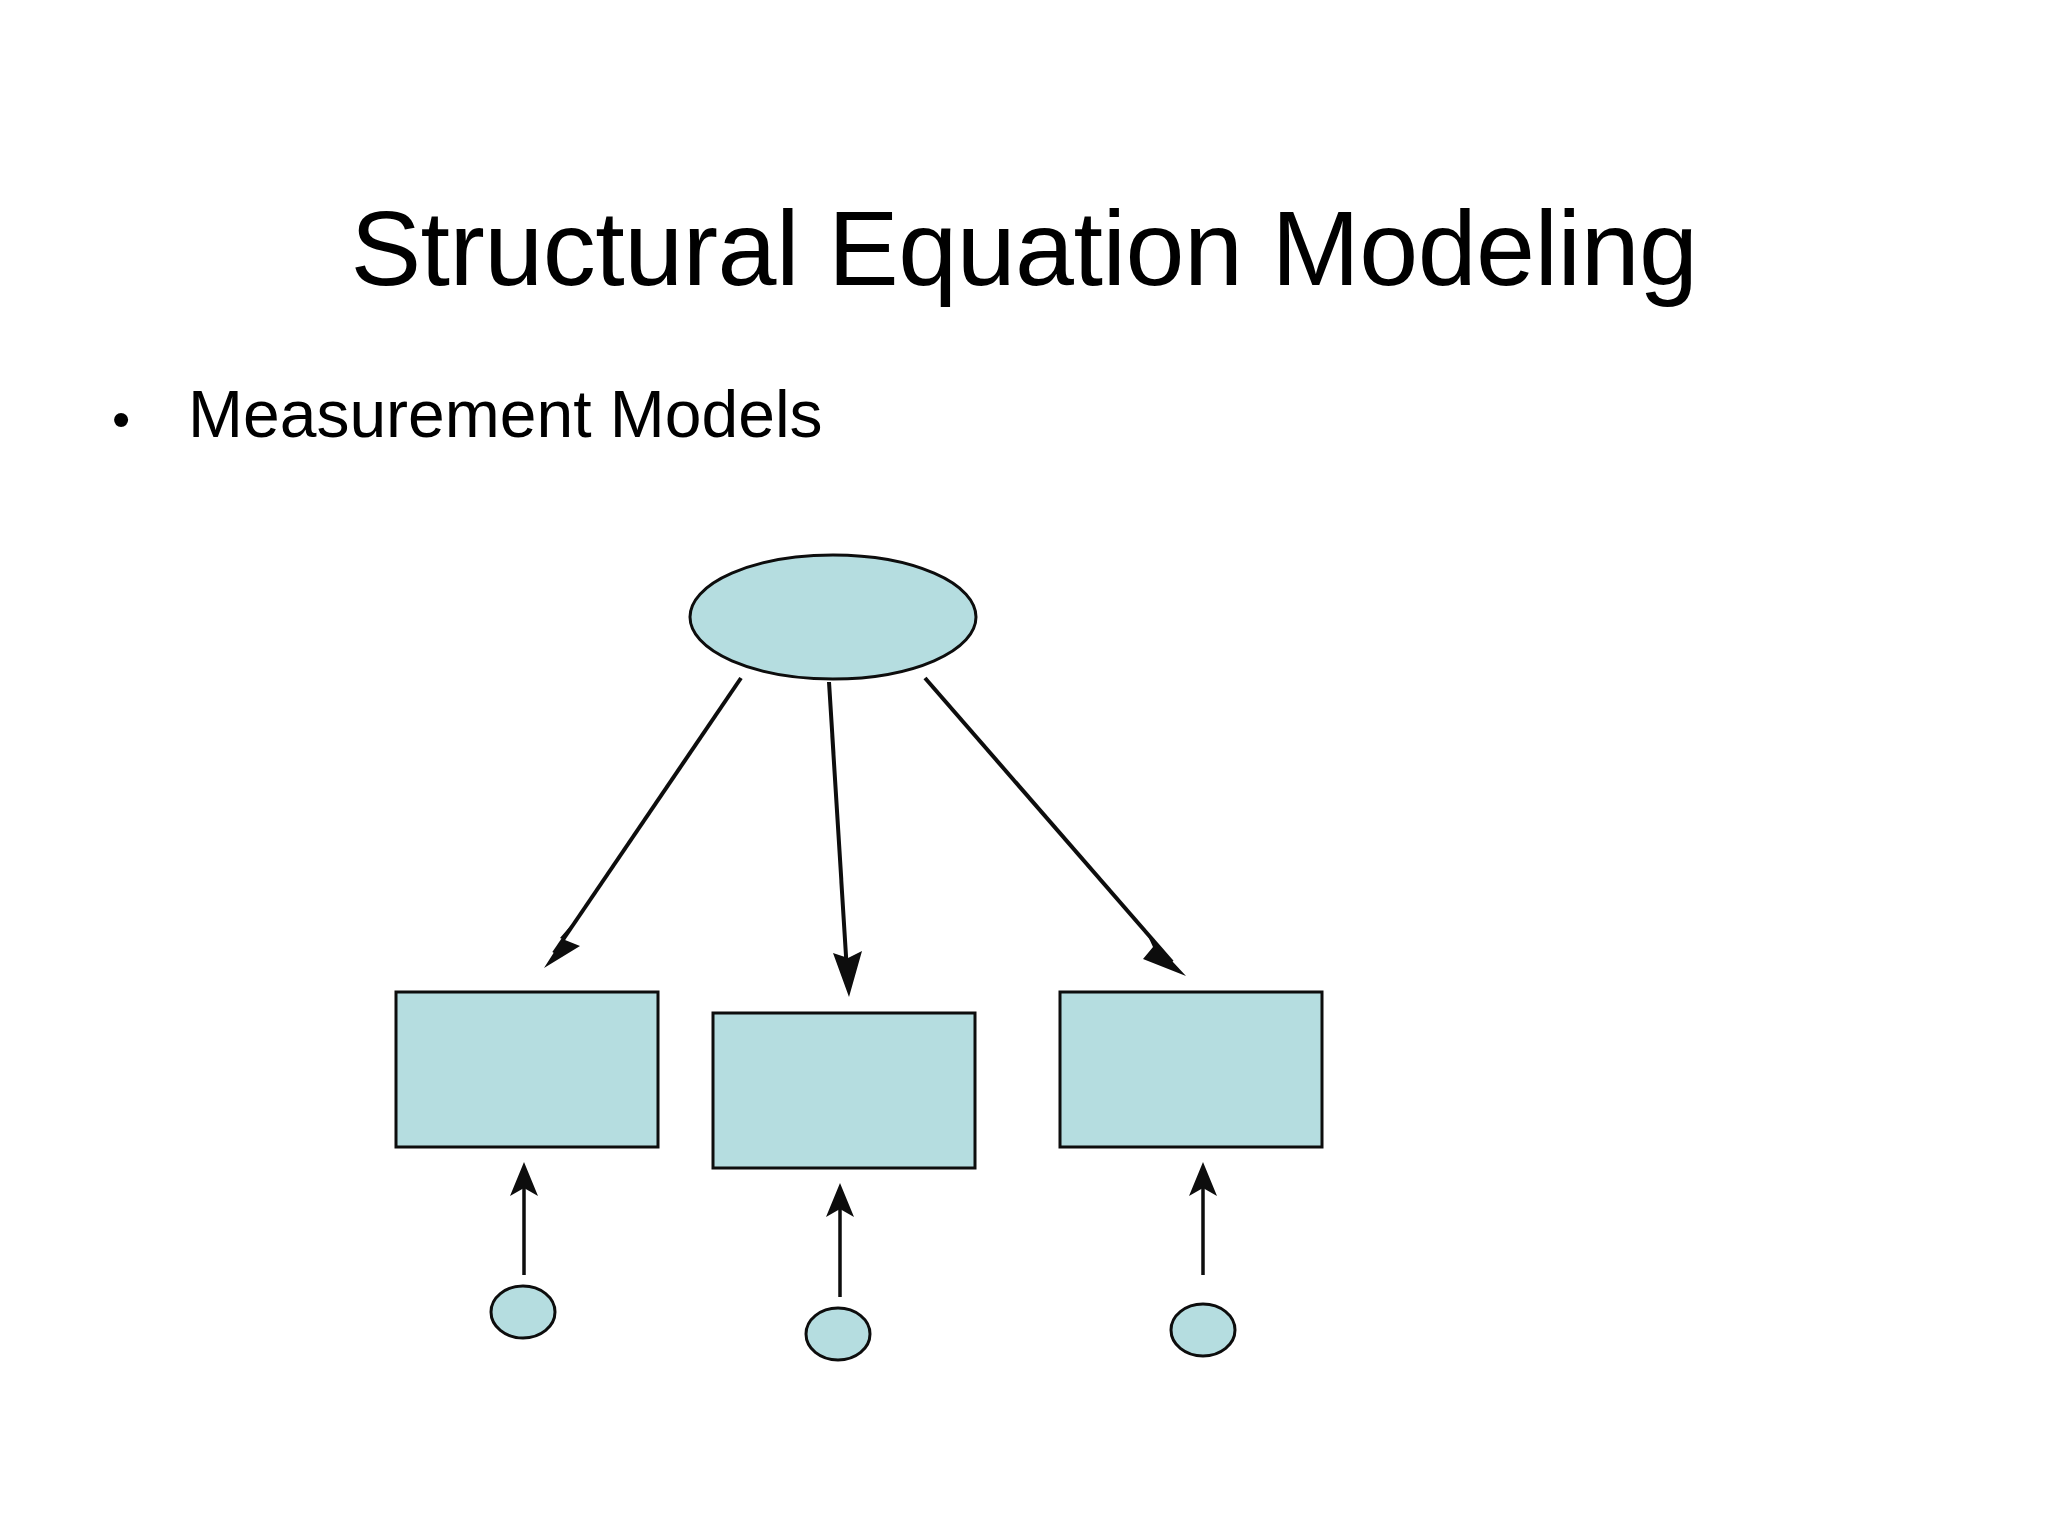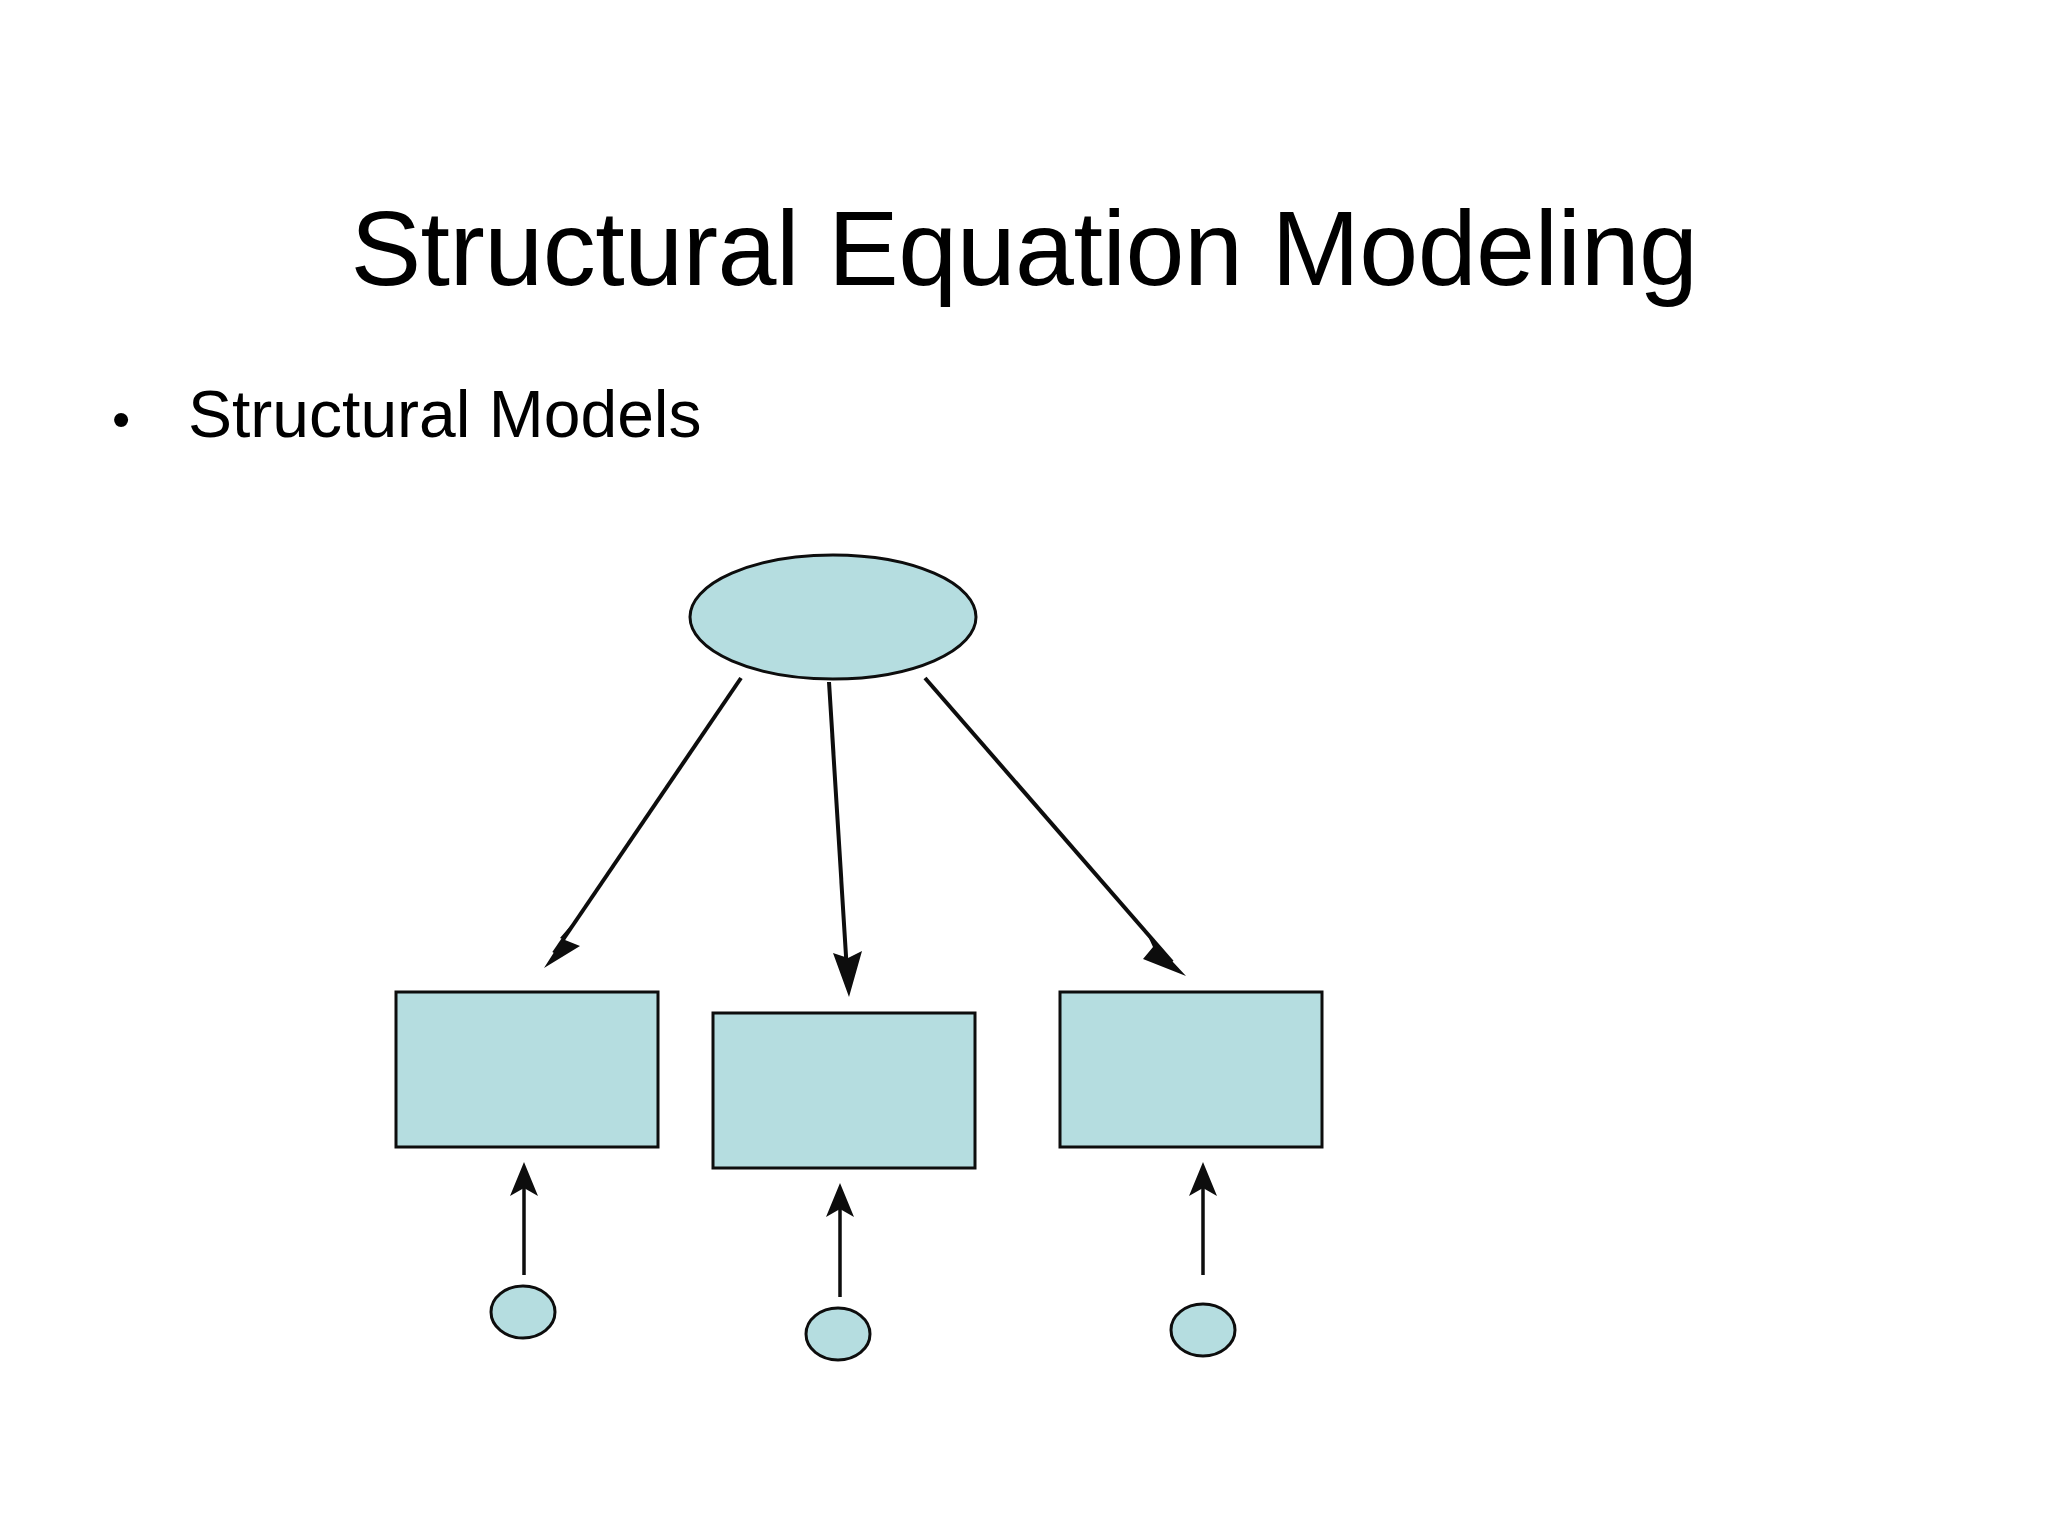--- a/index.html
+++ b/index.html
@@ -93,21 +93,21 @@
 </head>
 <body>
 
 <div id="slide">
 
   <h1 id="slide-title">Structural Equation Modeling</h1>
 
   <ul id="bullet-list">
     <li class="bullet-row">
       <span class="bullet-glyph">•</span>
-      <span class="bullet-text">Structural Models</span>
+      <span class="bullet-text">Measurement Models</span>
     </li>
   </ul>
 
   <svg id="sem-diagram" viewBox="0 0 2048 1536" width="2048" height="1536">
 
     <defs>
       <marker id="arrowhead-down" viewBox="0 0 12 12" refX="10" refY="6" markerWidth="9" markerHeight="9" orient="auto-start-reverse">
         <path d="M 0 0 L 12 6 L 0 12 L 3 6 z" class="edge-head"></path>
       </marker>
     </defs>

